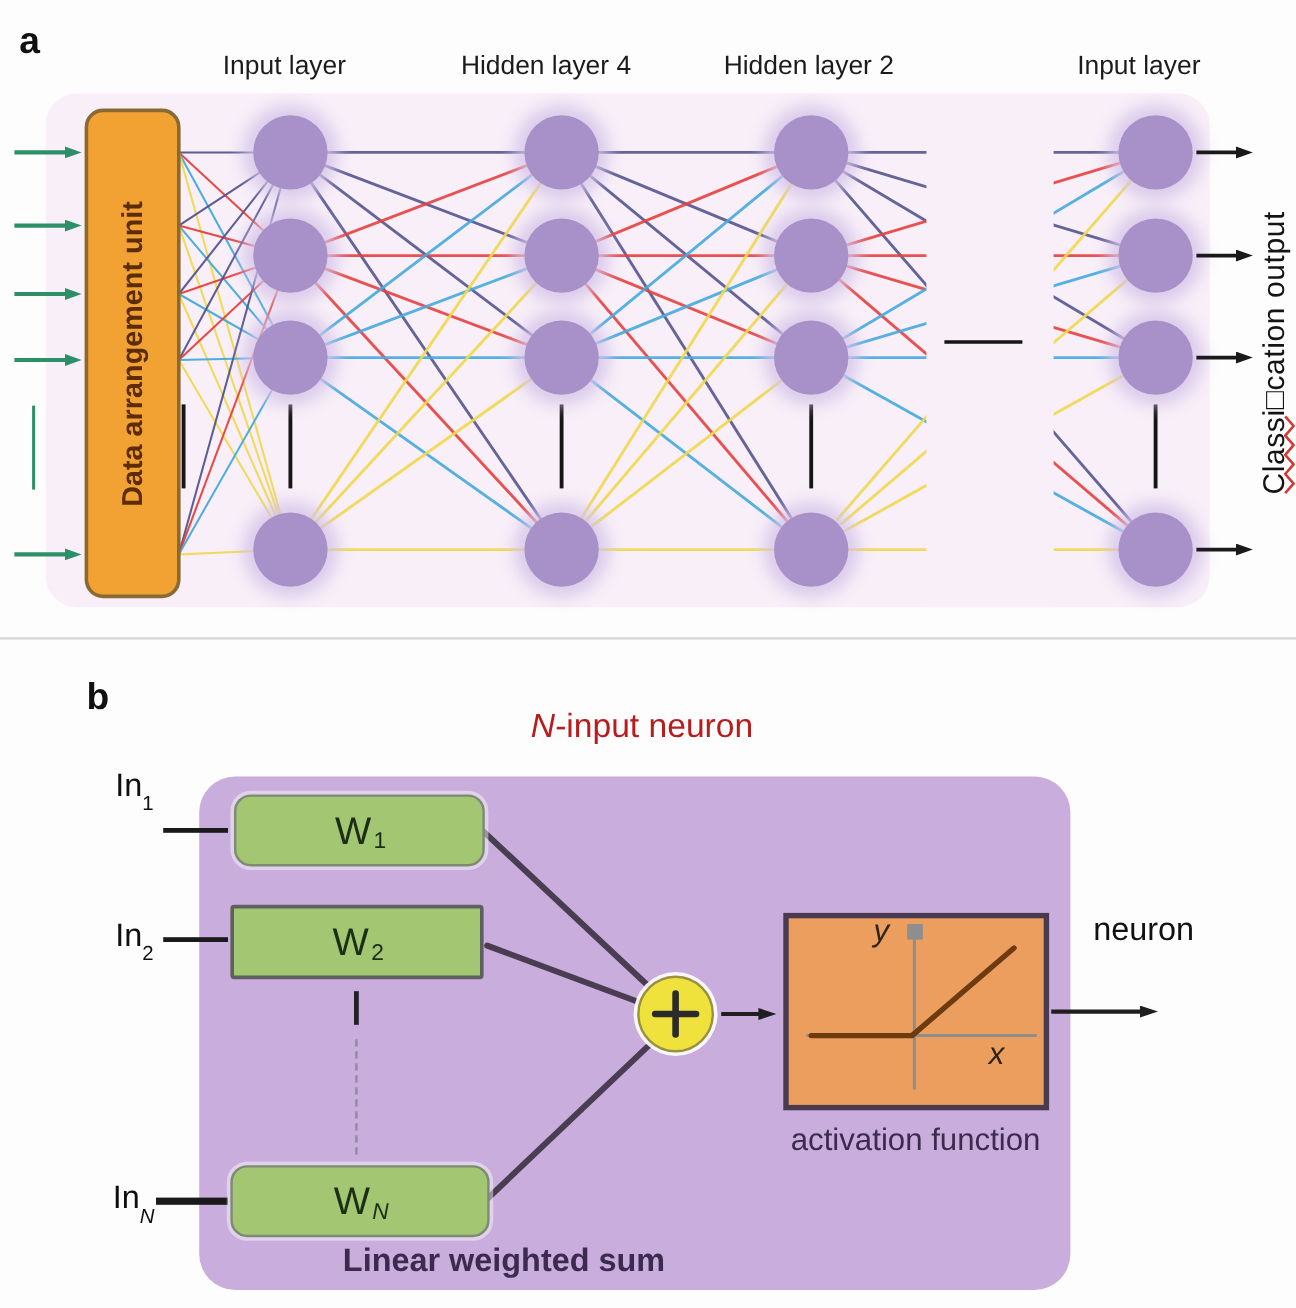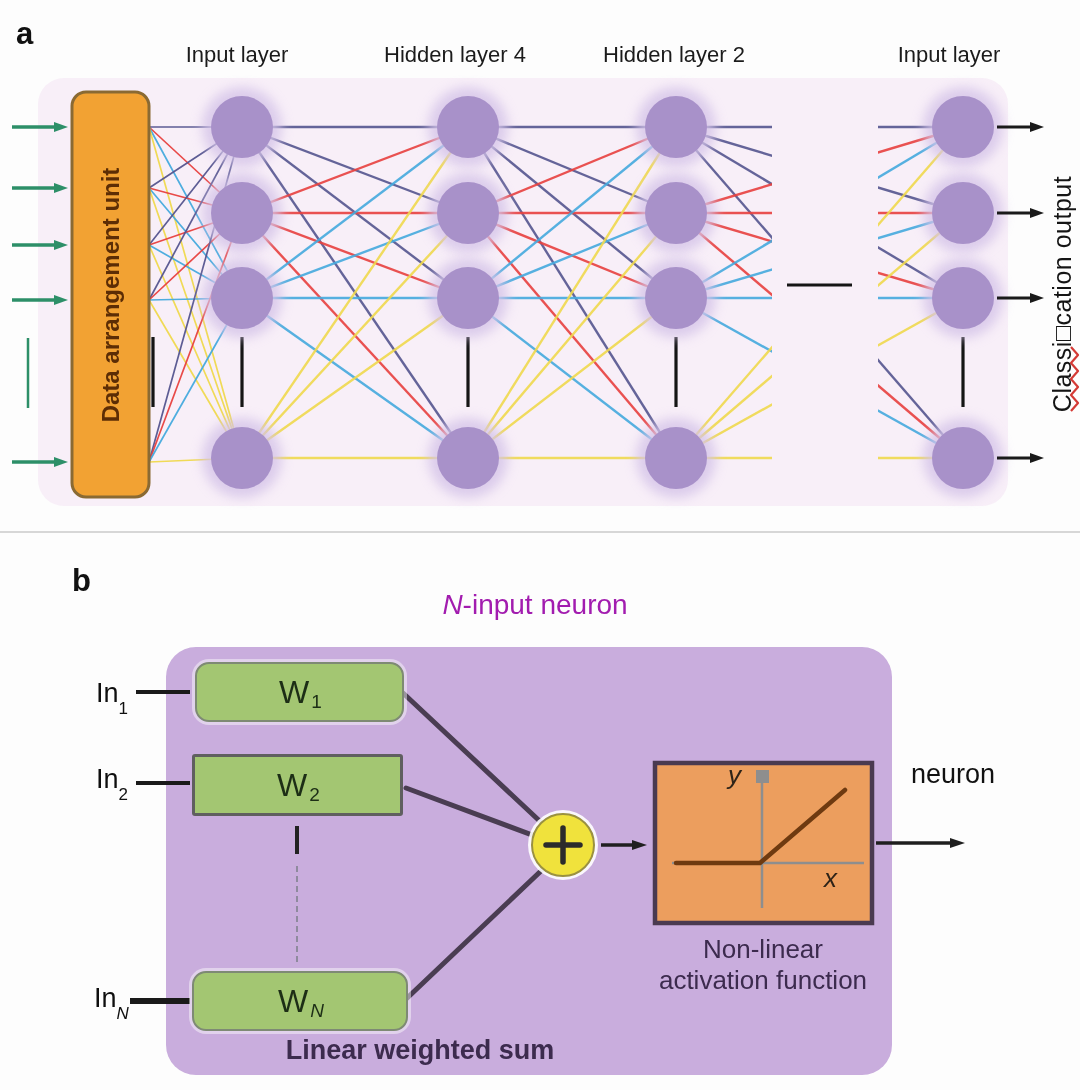--- a/index.html
+++ b/index.html
@@ -14,21 +14,21 @@
   .panel-label{font-size:31px;font-weight:bold;color:#111;}
   .layer-label{top:42px;transform:translateX(-50%);font-size:22px;white-space:nowrap;color:#1b1b1b;}
   #data-unit-label{left:-98px;top:280px;width:420px;height:30px;text-align:center;
         transform:rotate(-90deg);font-size:24px;font-weight:bold;color:#5c2d05;white-space:nowrap;}
   #classification-label{left:902px;top:280px;width:320px;height:28px;text-align:center;
         transform:rotate(-90deg);font-size:25px;color:#141414;white-space:nowrap;letter-spacing:.5px;}
   #divider{top:531px;left:0;width:1080px;height:2px;background:#d7d7d7;}
 
   
   #b-panel{left:166px;top:647px;width:726px;height:428px;border-radius:30px;background:#c9addd;}
-  #b-title{left:335px;top:589px;width:400px;text-align:center;font-size:28px;color:#a21caf;}
+  #b-title{left:335px;top:589px;width:400px;text-align:center;font-size:28px;color:#b91c1c;}
   .it{font-style:italic;}
   .weight-box{width:205px;height:56px;background:#a3c672;border:2px solid #7e8a74;border-radius:14px;
         display:flex;align-items:center;justify-content:center;font-size:32px;color:#1d2e16;
         box-shadow:0 0 0 3px rgba(255,255,255,.45);}
   #weight-box-2{border-radius:3px;border:3px solid #5f5f5f;box-shadow:none;}
   .weight-box sub{font-size:19px;position:relative;top:10px;left:2px;}
   .in-label{font-size:27px;color:#0f0f0f;white-space:nowrap;}
   .in-label sub{font-size:17px;position:relative;top:6px;}
   .stub{background:#1a1a1a;}
   #b-ellipsis-solid{left:295px;top:826px;width:4px;height:28px;background:#222;}
@@ -241,21 +241,21 @@
       <rect x="756" y="770" width="13" height="13" fill="#8e8e8e"></rect>
       <polyline points="676,863 760,863 845,790" fill="none" stroke="#6e3a10" stroke-width="4.5" stroke-linecap="round" stroke-linejoin="round"></polyline>
     </g>
     <line x1="876" y1="843" x2="952" y2="843" stroke="#1f1f1f" stroke-width="3.5" marker-end="url(#bah2)"></line>
   </svg>
 
   <div class="abs panel-label" style="left:72px;top:563px;">b</div>
 
   <div class="abs" id="b-title"><span class="it">N</span><span>-input neuron</span></div>
 
-  <div class="abs in-label" style="left:96px;top:678px;"><span>In</span><sub>1</sub></div>
+  <div class="abs in-label" style="left:96px;top:639px;"><span>In</span><sub>1</sub></div>
   <div class="abs in-label" style="left:96px;top:764px;"><span>In</span><sub>2</sub></div>
   <div class="abs in-label" style="left:94px;top:983px;"><span>In</span><sub class="it">N</sub></div>
 
   <div class="abs stub" style="left:136px;top:690px;width:54px;height:4px;"></div>
   <div class="abs stub" style="left:136px;top:781px;width:54px;height:4px;"></div>
   <div class="abs stub" style="left:130px;top:998px;width:60px;height:6px;"></div>
 
   <div class="abs weight-box" id="weight-box-1" style="left:195px;top:662px;">
       <span>W</span>
       <sub>1</sub>
@@ -269,21 +269,20 @@
       <sub class="it">N</sub>
     </div>
 
   <div class="abs" id="b-ellipsis-solid"></div>
   <div class="abs" id="b-ellipsis-dashed"></div>
 
   <div class="abs axis-label" style="left:728px;top:760px;">y</div>
   <div class="abs axis-label" style="left:824px;top:863px;">x</div>
 
   <div class="abs" id="act-caption">
-    <div>Non-linear</div>
     <div>activation function</div>
   </div>
 
   <div class="abs" id="sum-caption">Linear weighted sum</div>
 
   <div class="abs" id="neuron-output-label">
     <div>neuron</div>
   </div>
 
 </div>

